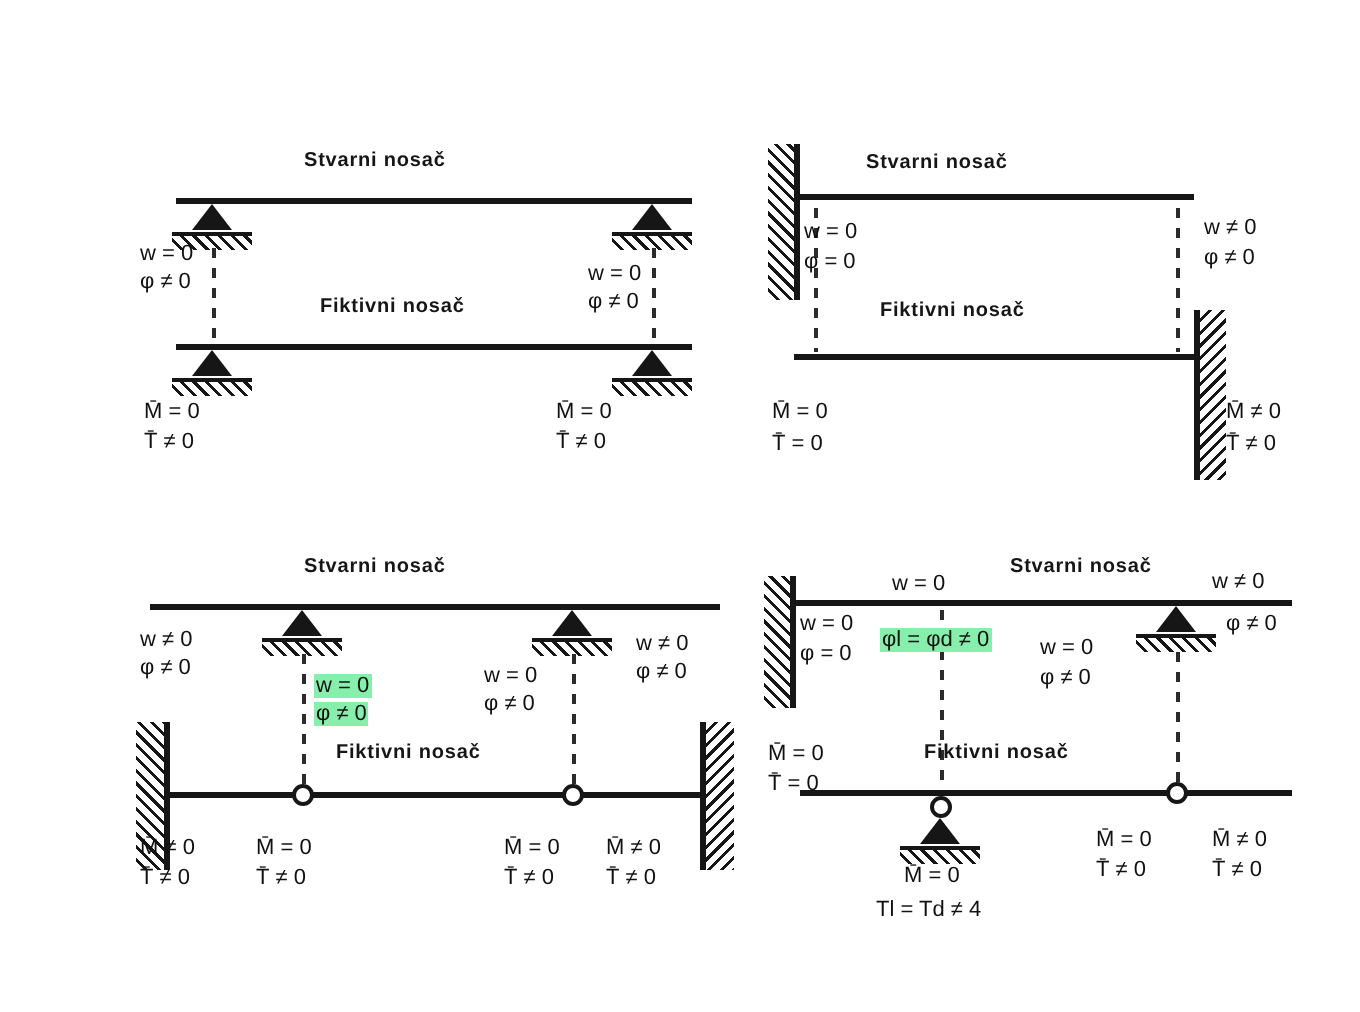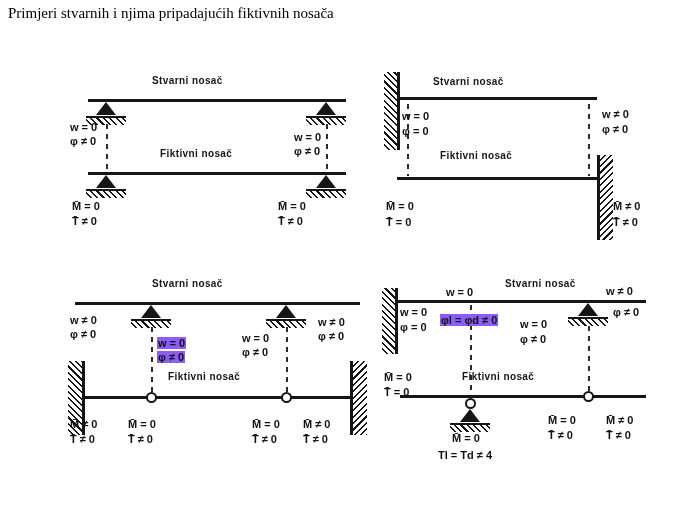--- a/index.html
+++ b/index.html
@@ -6,22 +6,22 @@
   .canvas{
     position:relative;width:680px;height:506px;background:#ffffff;
     font-family:"Liberation Sans",sans-serif;color:#141414;overflow:hidden;
   }
   .title{
     position:absolute;left:8px;top:5px;
     font-family:"Liberation Serif",serif;font-size:15px;color:#000;
   }
   .blabel{position:absolute;font-size:10px;font-weight:700;letter-spacing:.4px;color:#161616;white-space:nowrap;}
   .beam{position:absolute;height:3px;background:#161616;}
-  .ann{position:absolute;font-size:11px;font-weight:700;line-height:12px;white-space:nowrap;color:#111;}
-  .annbg{background:#8b5cf6;padding:0 1px;}
+  .ann{position:absolute;font-size:11px;font-weight:400;line-height:12px;white-space:nowrap;color:#111;}
+  .annbg{background:#86efac;padding:0 1px;}
   .tri{position:absolute;width:0;height:0;border-left:10px solid transparent;border-right:10px solid transparent;border-bottom:13px solid #161616;}
   .ground{
     position:absolute;height:7px;border-top:2px solid #161616;
     background-image:repeating-linear-gradient(45deg,transparent 0 3px,#161616 3px 4.5px);
   }
   .wallL{
     position:absolute;border-right:3px solid #161616;
     background-image:repeating-linear-gradient(45deg,transparent 0 3px,#161616 3px 4.5px);
   }
   .wallR{
@@ -29,21 +29,20 @@
     background-image:repeating-linear-gradient(135deg,transparent 0 3px,#161616 3px 4.5px);
   }
   .dash{position:absolute;width:2px;background-image:repeating-linear-gradient(to bottom,#2b2b2b 0 5px,transparent 5px 10px);}
   .hinge{position:absolute;width:7px;height:7px;border:2px solid #161616;border-radius:50%;background:#fff;}
 </style>
 </head>
 <body>
 
 <div class="canvas">
 
-  <div class="title">Primjeri stvarnih i njima pripadajućih fiktivnih nosača</div>
 
   <div class="blabel" style="left:152px;top:75px">Stvarni nosač</div>
   <div class="beam" style="left:88px;top:99px;width:258px"></div>
   <div class="tri" style="left:96px;top:102px"></div>
   <div class="ground" style="left:86px;top:116px;width:40px"></div>
   <div class="tri" style="left:316px;top:102px"></div>
   <div class="ground" style="left:306px;top:116px;width:40px"></div>
   <div class="dash" style="left:106px;top:124px;height:48px"></div>
   <div class="dash" style="left:326px;top:124px;height:48px"></div>
 

